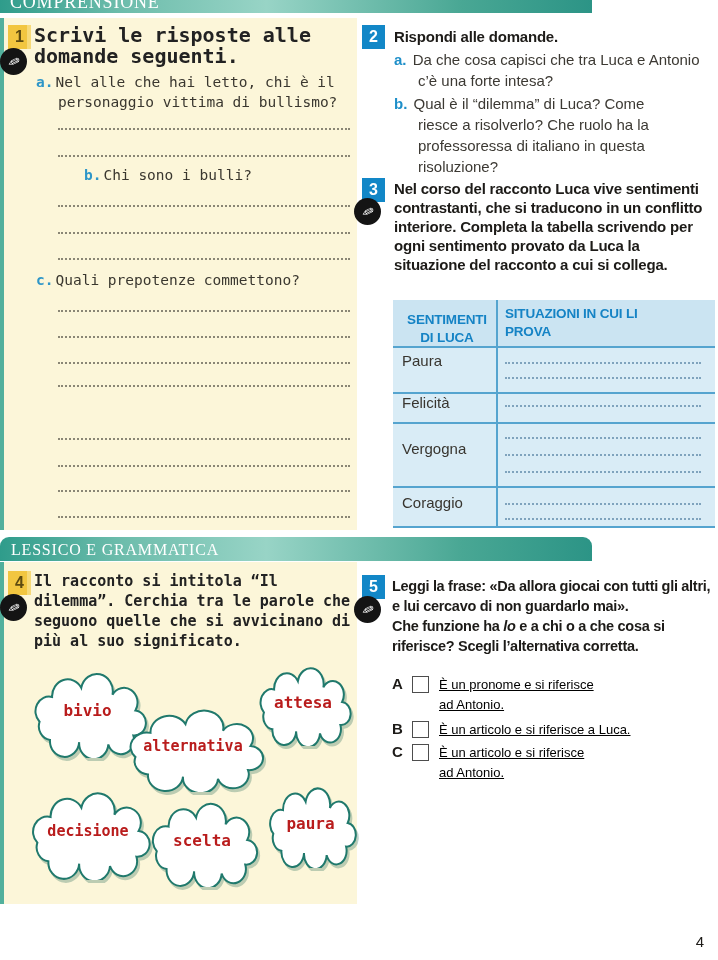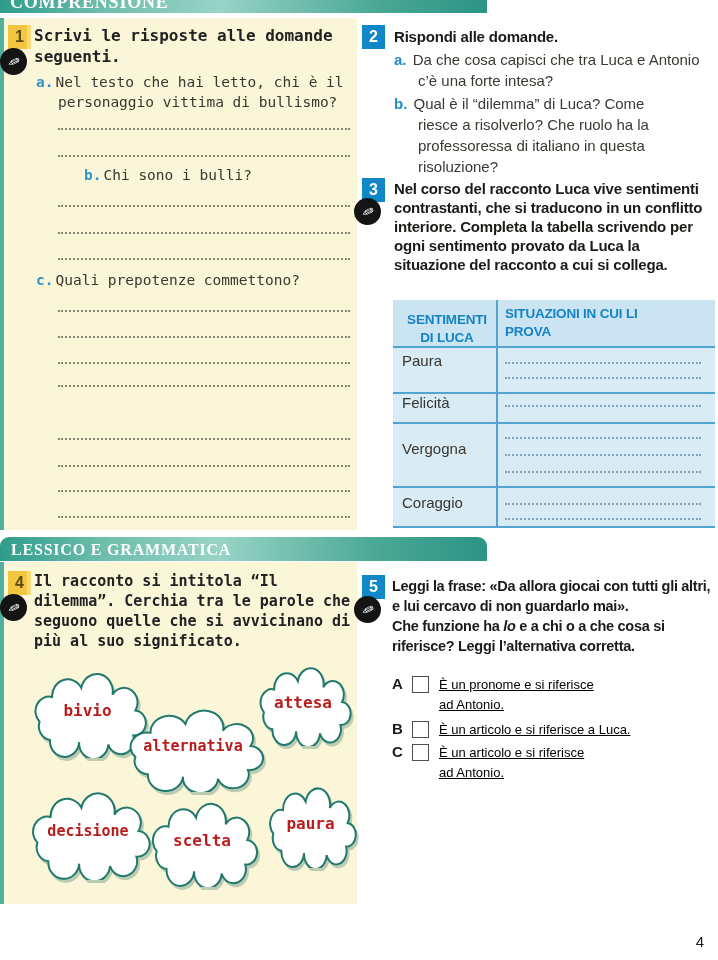--- a/index.html
+++ b/index.html
@@ -1,21 +1,21 @@
 <!DOCTYPE html>
 <html><head>
 <meta charset="utf-8">
 <style>
   html,body{margin:0;padding:0;background:#fff;}
   #app{position:relative;width:718px;height:960px;background:#ffffff;overflow:hidden;
        font-family:"Liberation Sans",sans-serif;color:#2e2b26;}
 
   
-  .bar{position:absolute;left:0;width:487px;background:linear-gradient(90deg,#2f9c8b 0%,#6cbcab 20%,#98d4c6 45%,#49a794 78%,#2c9486 100%);
-       color:#fff;font-family:"Liberation Serif",serif;font-weight:bold;letter-spacing:.8px;overflow:hidden;}
+  .bar{position:absolute;left:0;width:592px;background:linear-gradient(90deg,#2f9c8b 0%,#6cbcab 20%,#98d4c6 45%,#49a794 78%,#2c9486 100%);
+       color:#fff;font-family:"Liberation Serif",serif;font-weight:normal;letter-spacing:.8px;overflow:hidden;}
   .bar-top{top:0;height:13px;}
   .bar-top .bar-label{position:absolute;left:10px;top:-8px;font-size:18px;}
   .bar-lessico{top:537px;height:24px;border-radius:9px 9px 0 0;line-height:24px;}
   .bar-lessico .bar-label{position:absolute;left:11px;top:1px;font-size:16px;}
 
   
   .panel{position:absolute;left:0;width:357px;background:#fcf6d9;border-left:4px solid #52b09c;box-sizing:border-box;}
   .panel1{top:18px;height:512px;}
   .panel2{top:562px;height:342px;}
 
@@ -23,21 +23,21 @@
   .badge{position:absolute;width:23px;height:24px;display:flex;align-items:center;justify-content:center;
          font-weight:bold;font-size:16px;}
   .badge.yellow{background:#f2c640;color:#5c4a10;box-shadow:inset -4px 0 0 #f7da78;}
   .badge.blue{background:#1287c7;color:#ffffff;}
 
   
   .pencil{position:absolute;width:27px;height:27px;border-radius:50%;background:#141414;color:#fff;
           display:flex;align-items:center;justify-content:center;font-size:14px;}
   .pencil span{transform:scaleX(-1) rotate(-18deg);display:block;}
   .ex-title-left{position:absolute;font-family:"DejaVu Sans Mono",monospace;font-weight:bold;
-                 font-size:16px;line-height:21px;color:#222;}
+                 font-size:20px;line-height:21px;color:#222;}
   .q{position:absolute;font-family:"DejaVu Sans Mono",monospace;font-size:14.5px;line-height:20px;
      padding-left:22px;text-indent:-22px;color:#3a372f;}
   .qletter{color:#2e96c8;font-weight:bold;margin-right:2px;}
   .dl{position:absolute;height:10px;border-bottom:2px dotted #8a8675;}
 
   
   .ex-title-right{position:absolute;font-weight:bold;font-size:15px;line-height:20px;letter-spacing:-.2px;color:#1d1b18;}
   .qr{position:absolute;font-size:15px;line-height:21px;padding-left:24px;text-indent:-24px;color:#3c3933;}
   .qr .qletter{font-weight:bold;}
 
@@ -78,21 +78,21 @@
 
   <div class="panel panel1"></div>
 
   <div class="badge yellow" style="left:8px;top:25px;">1</div>
   <div class="pencil" style="left:0px;top:48px;">
       <span>✎</span>
     </div>
   <div class="ex-title-left" style="left:34px;top:25px;width:318px;">Scrivi le risposte alle domande seguenti.</div>
 
   <div class="q" style="left:36px;top:72px;width:318px;">
-    <span class="qletter">a.</span><span>Nel testo che hai letto, chi è il personaggio vittima di bullismo?</span>
+    <span class="qletter">a.</span><span>Nel alle che hai letto, chi è il personaggio vittima di bullismo?</span>
   </div>
   <div class="dl" style="left:58px;top:118px;width:292px;"></div>
   <div class="dl" style="left:58px;top:145px;width:292px;"></div>
 
   <div class="q" style="left:36px;top:165px;width:318px;margin-left:48px;">
     <span class="qletter">b.</span><span>Chi sono i bulli?</span>
   </div>
   <div class="dl" style="left:58px;top:195px;width:292px;"></div>
   <div class="dl" style="left:58px;top:222px;width:292px;"></div>
   <div class="dl" style="left:58px;top:248px;width:292px;"></div>
@@ -202,21 +202,21 @@
       </svg>
     <div class="cloud-word">paura</div>
   </div>
 
   <div class="badge blue" style="left:362px;top:575px;">5</div>
   <div class="pencil" style="left:354px;top:596px;">
       <span>✎</span>
     </div>
   <div class="ex-title-right" style="left:392px;top:576px;width:324px;font-size:14.5px;letter-spacing:-.3px;">
     <span>Leggi la frase: «Da allora giocai con tutti gli altri, e lui cercavo di non guardarlo mai».</span><br>
-    <span>Che funzione ha </span><span class="italic">lo</span><span> e a chi o a che cosa si riferisce? Leggi l’alternativa corretta.</span>
+    <span>Che funzione ha </span><span class="italic">lo</span><span> e a chi o a che cosa si riferisce? Scegli l’alternativa corretta.</span>
   </div>
 
   <div class="opt" style="top:675px;">
     <span class="oletter">A</span>
     <span class="checkbox"></span>
     <span class="otext" style="width:230px;"><span>È un pronome e si riferisce</span><br><span>ad Antonio.</span></span>
   </div>
   <div class="opt" style="top:720px;">
     <span class="oletter">B</span>
     <span class="checkbox"></span>

